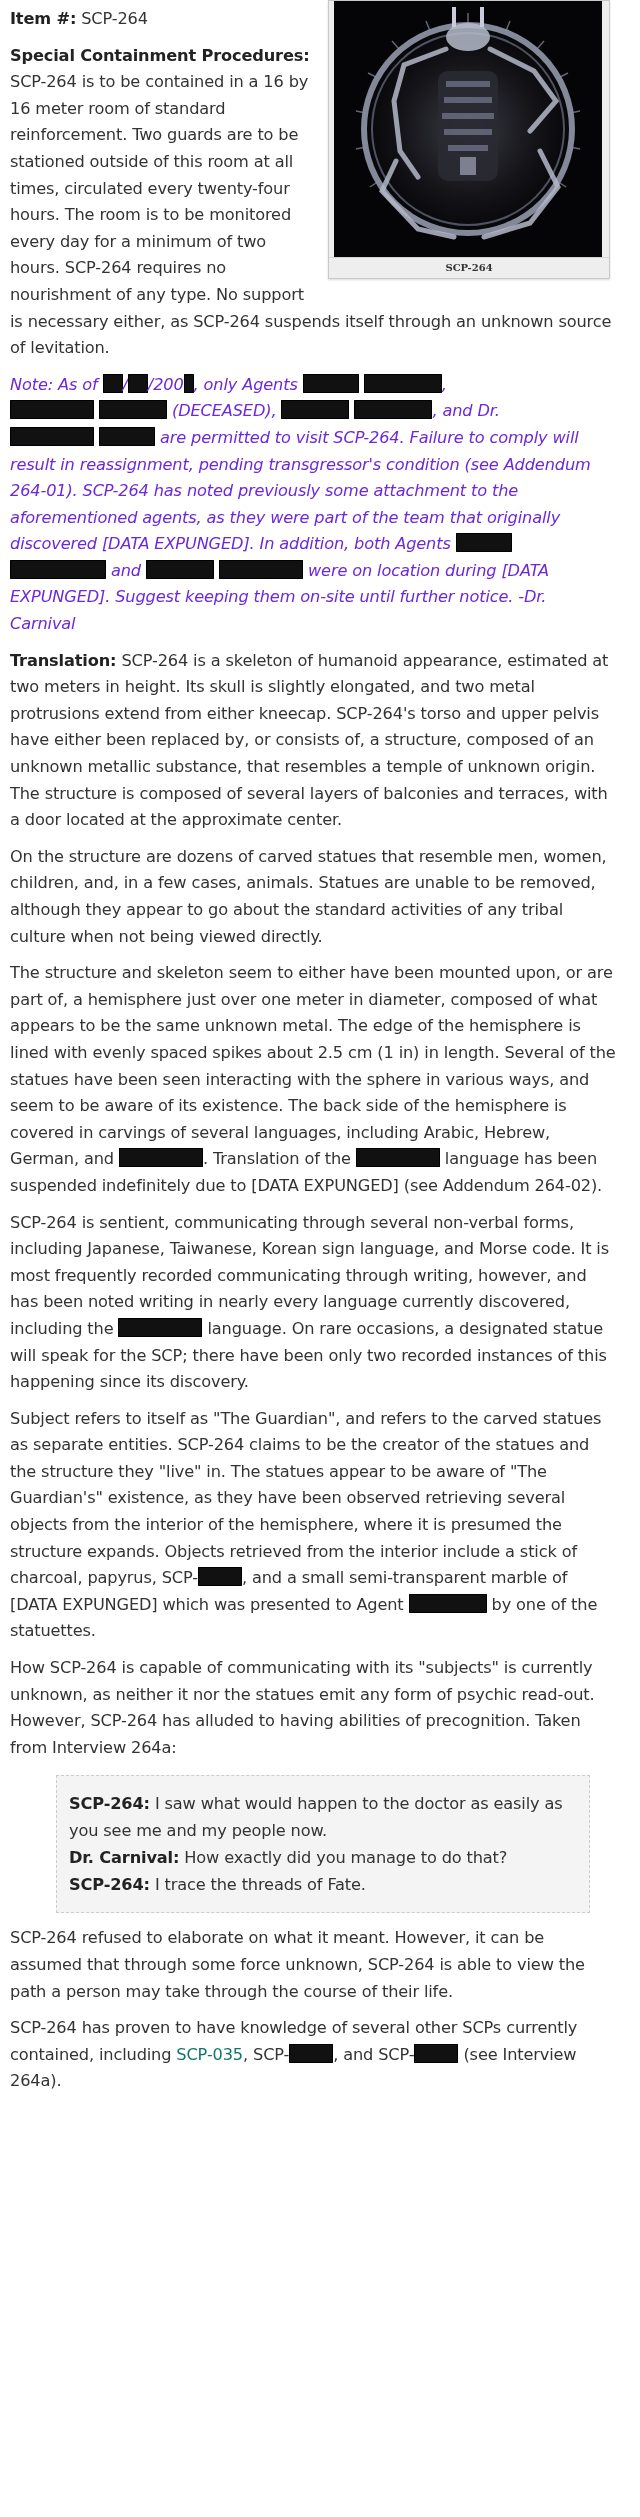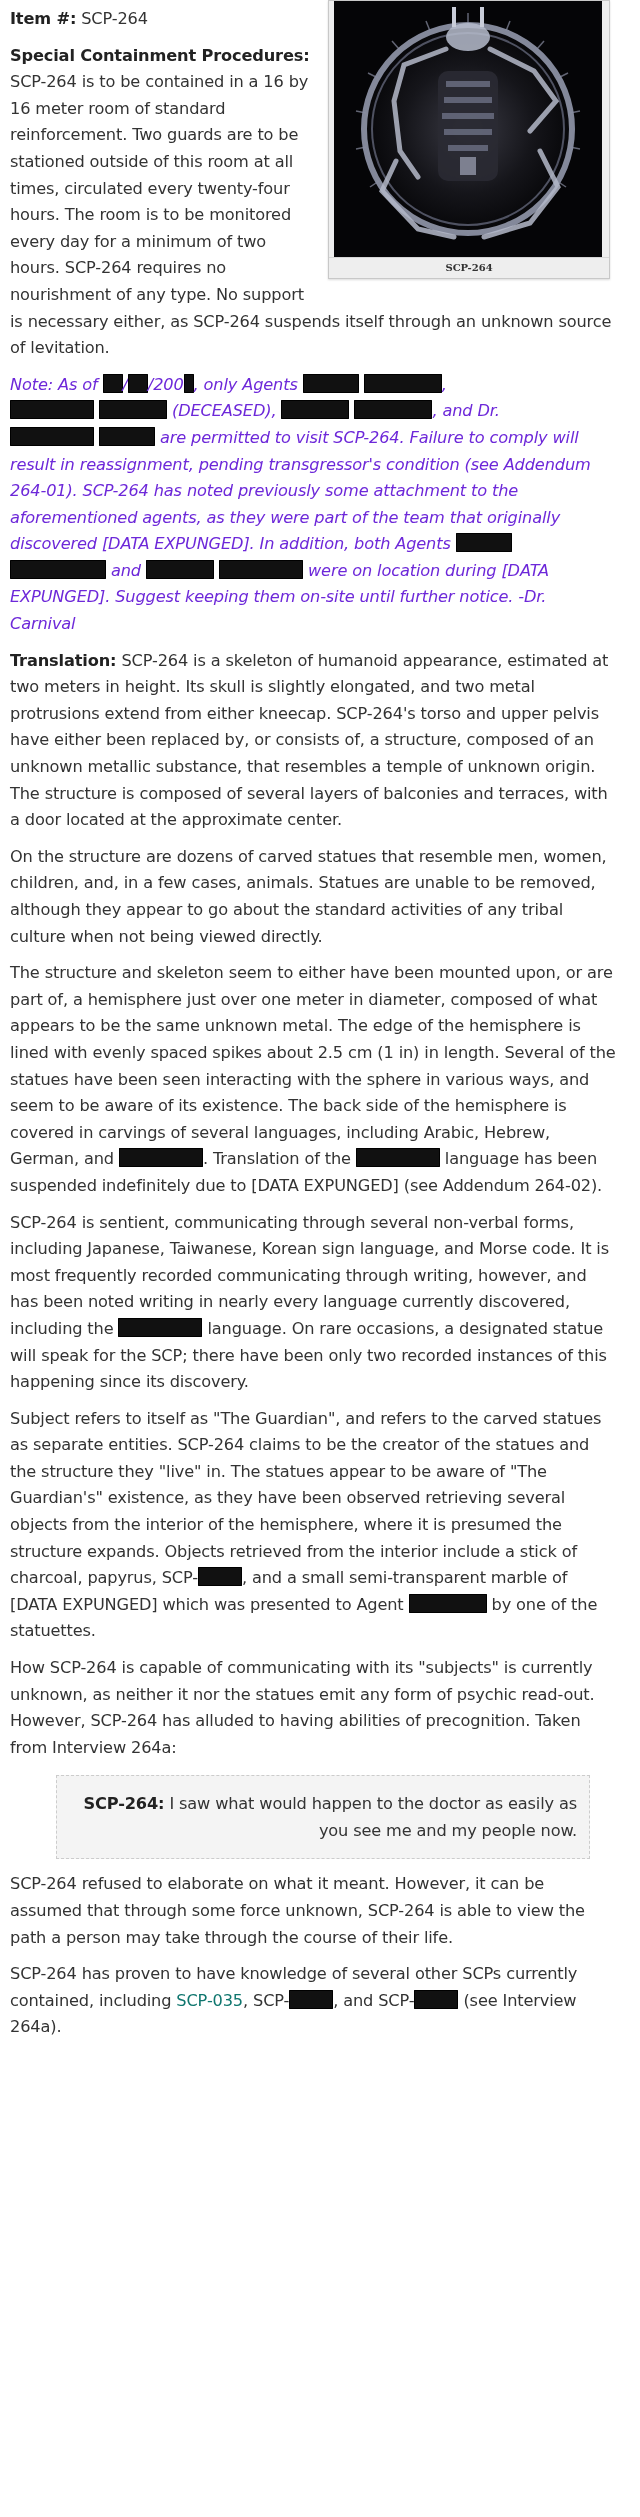--- a/index.html
+++ b/index.html
@@ -75,21 +75,20 @@
     .redacted.w7 { width: 78px; }
     .redacted.w8 { width: 84px; }
     .redacted.w9 { width: 96px; }
 
     .blockquote {
       margin: 14px 26px 12px 46px;
       padding: 14px 12px 14px 12px;
       background: #f4f4f4;
       border: 1px dashed #cccccc;
       line-height: 27px;
-      text-align: right;
     }
     .blockquote p { margin: 0; }
 
     a.scp-link {
       color: #0f766e;
       text-decoration: none;
       margin-top: 40px;
     }
     .para-note { color: #6d28d9; }
   </style>
@@ -173,19 +172,21 @@
   <p><span>The structure and skeleton seem to either have been mounted upon, or are part of, a hemisphere just over one meter in diameter, composed of what appears to be the same unknown metal. The edge of the hemisphere is lined with evenly spaced spikes about 2.5 cm (1 in) in length. Several of the statues have been seen interacting with the sphere in various ways, and seem to be aware of its existence. The back side of the hemisphere is covered in carvings of several languages, including Arabic, Hebrew, German, and </span><span class="redacted w8"></span><span>. Translation of the </span><span class="redacted w8"></span><span> language has been suspended indefinitely due to [DATA EXPUNGED] (see Addendum 264-02).</span></p>
 
   <p><span>SCP-264 is sentient, communicating through several non-verbal forms, including Japanese, Taiwanese, Korean sign language, and Morse code. It is most frequently recorded communicating through writing, however, and has been noted writing in nearly every language currently discovered, including the </span><span class="redacted w8"></span><span> language. On rare occasions, a designated statue will speak for the SCP; there have been only two recorded instances of this happening since its discovery.</span></p>
 
   <p><span>Subject refers to itself as "The Guardian", and refers to the carved statues as separate entities. SCP-264 claims to be the creator of the statues and the structure they "live" in. The statues appear to be aware of "The Guardian's" existence, as they have been observed retrieving several objects from the interior of the hemisphere, where it is presumed the structure expands. Objects retrieved from the interior include a stick of charcoal, papyrus, SCP-</span><span class="redacted w4"></span><span>, and a small semi-transparent marble of [DATA EXPUNGED] which was presented to Agent </span><span class="redacted w7"></span><span> by one of the statuettes.</span></p>
 
   <p>How SCP-264 is capable of communicating with its "subjects" is currently unknown, as neither it nor the statues emit any form of psychic read-out. However, SCP-264 has alluded to having abilities of precognition. Taken from Interview 264a:</p>
 
   <div class="blockquote">
     <p><strong>SCP-264:</strong><span> I saw what would happen to the doctor as easily as you see me and my people now.</span></p>
+    <p><strong>Dr. Carnival:</strong><span> How exactly did you manage to do that?</span></p>
+    <p><strong>SCP-264:</strong><span> I trace the threads of Fate.</span></p>
   </div>
 
   <p>SCP-264 refused to elaborate on what it meant. However, it can be assumed that through some force unknown, SCP-264 is able to view the path a person may take through the course of their life.</p>
 
   <p><span>SCP-264 has proven to have knowledge of several other SCPs currently contained, including </span><a class="scp-link" href="#">SCP-035</a><span>, SCP-</span><span class="redacted w4"></span><span>, and SCP-</span><span class="redacted w4"></span><span> (see Interview 264a).</span></p>
 
 </div>
 
 </body></html>

